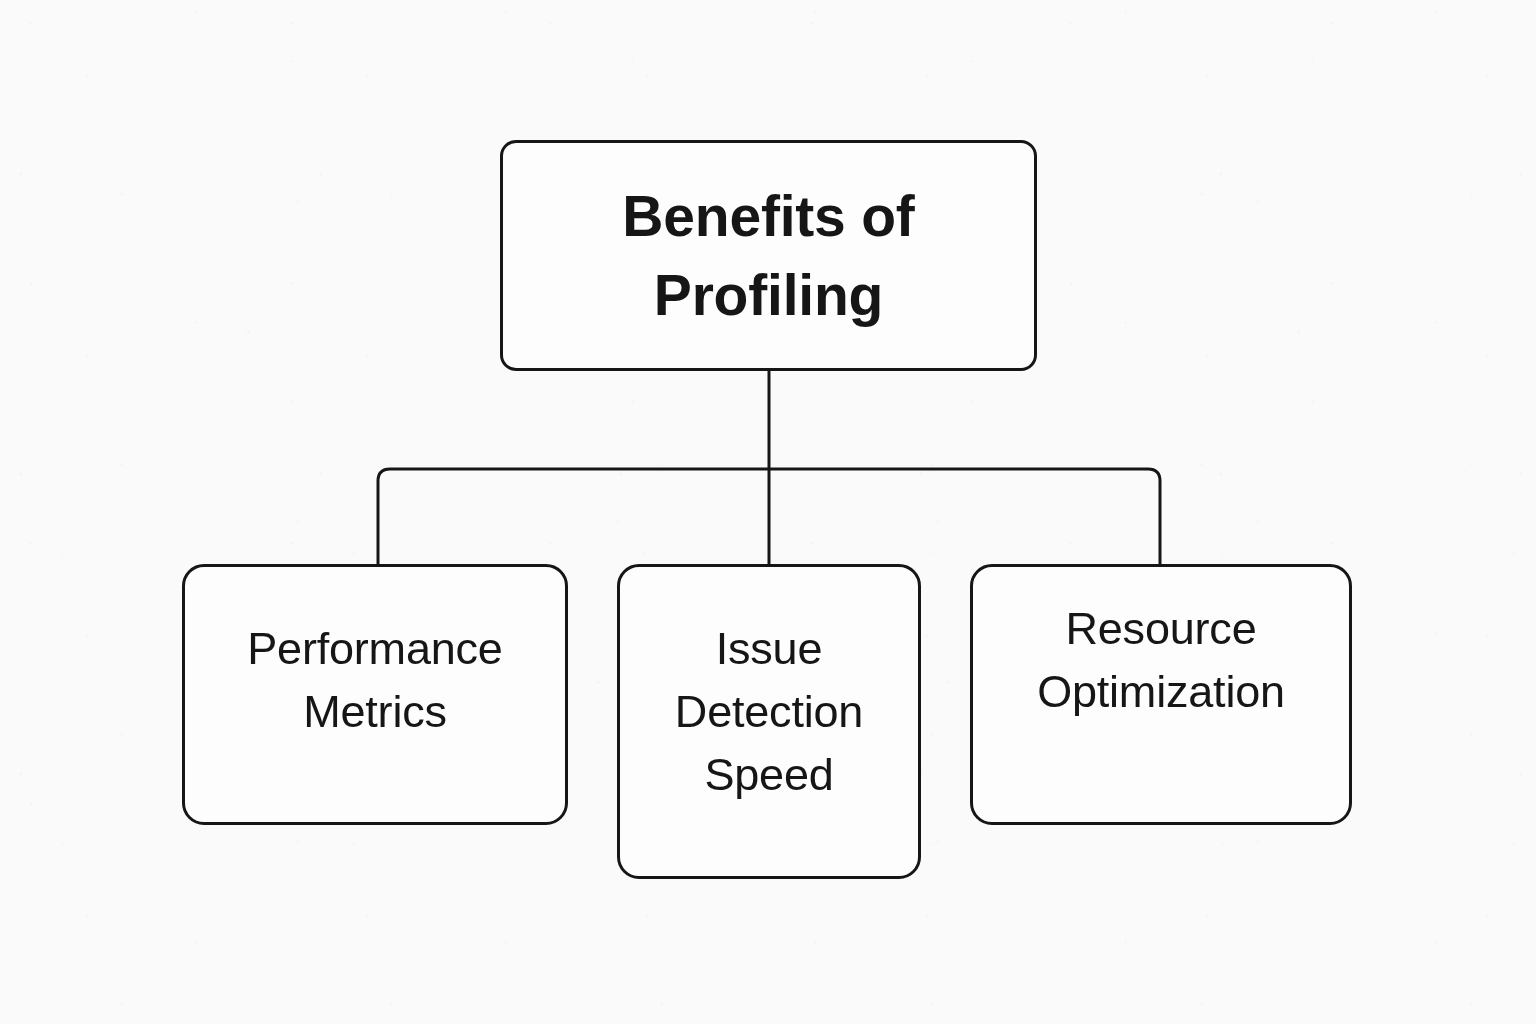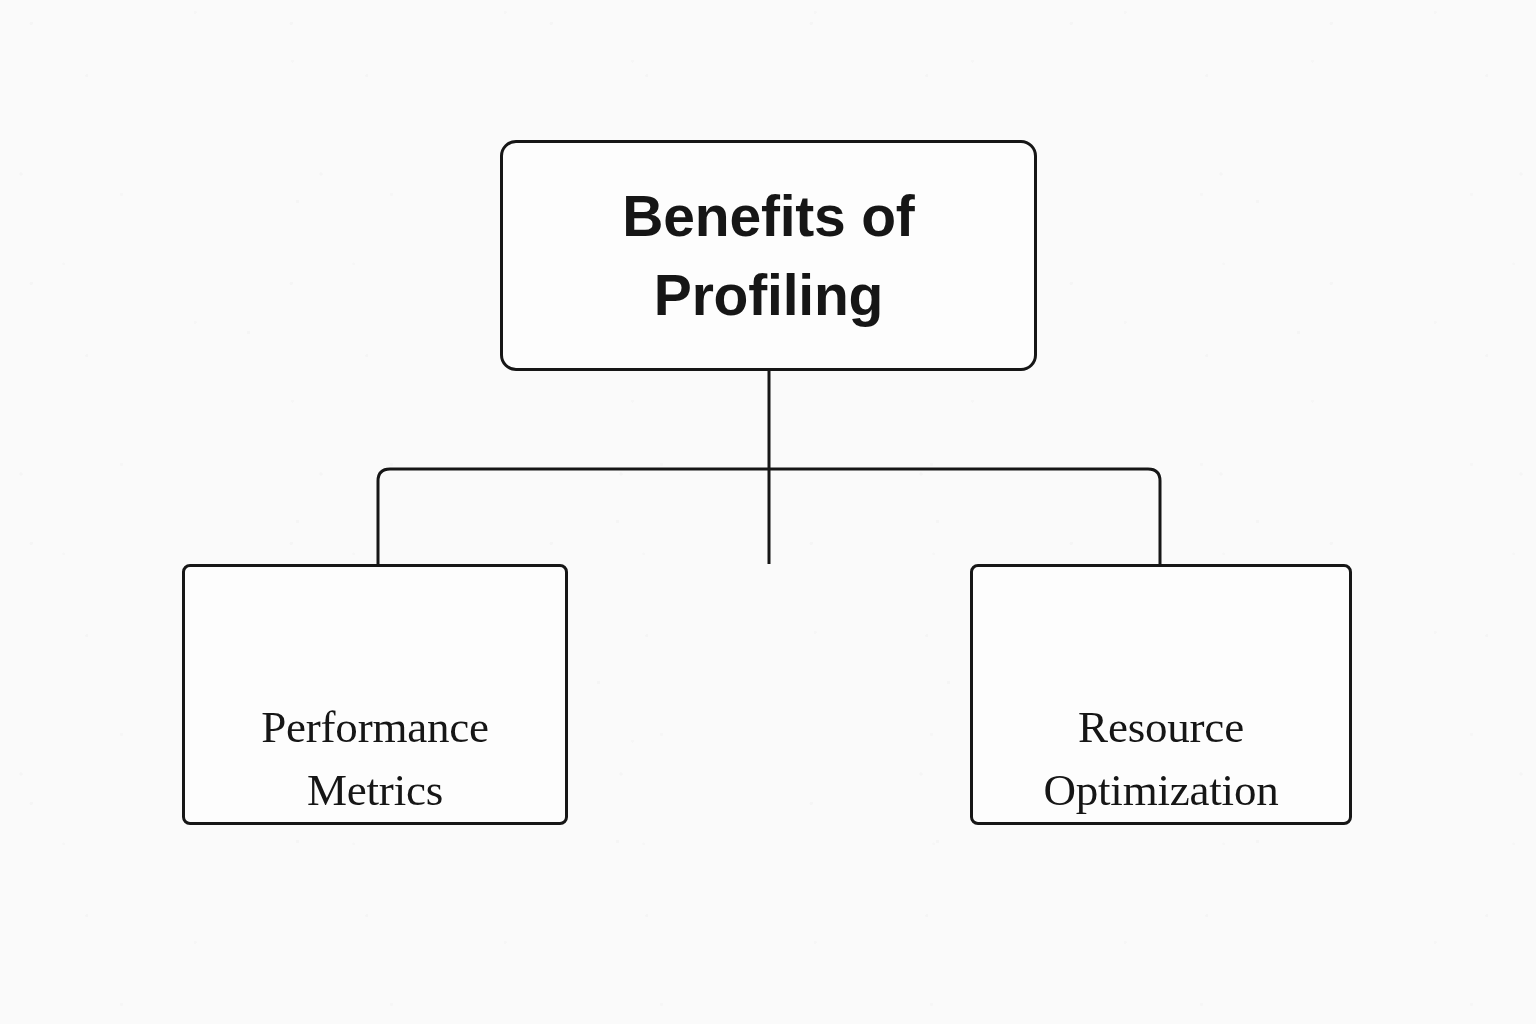--- a/index.html
+++ b/index.html
@@ -68,21 +68,21 @@
     border-radius: 16px;
     align-items: center;
   }
   #node-root .label {
     font-size: 57px;
     font-weight: 700;
     line-height: 1.37;
   }
 
   
-  .child { border-radius: 8px; align-items: flex-end; font-family: Liberation Serif, serif; }
+  .child { border-radius: 22px; align-items: flex-start; }
   .child .label {
     font-size: 45px;
     font-weight: 400;
     line-height: 1.40;
   }
 
   #node-child-0 {
     left: 182px;
     top: 564px;
     width: 386px;
@@ -125,19 +125,24 @@
   <div class="node" id="node-root">
     <span class="label">Benefits of
 Profiling</span>
   </div>
 
   <div class="node child" id="node-child-0">
     <span class="label">Performance
 Metrics</span>
   </div>
 
+  <div class="node child" id="node-child-1">
+    <span class="label">Issue
+Detection
+Speed</span>
+  </div>
 
   <div class="node child" id="node-child-2">
     <span class="label">Resource
 Optimization</span>
   </div>
 
 </div>
 
 </body></html>

